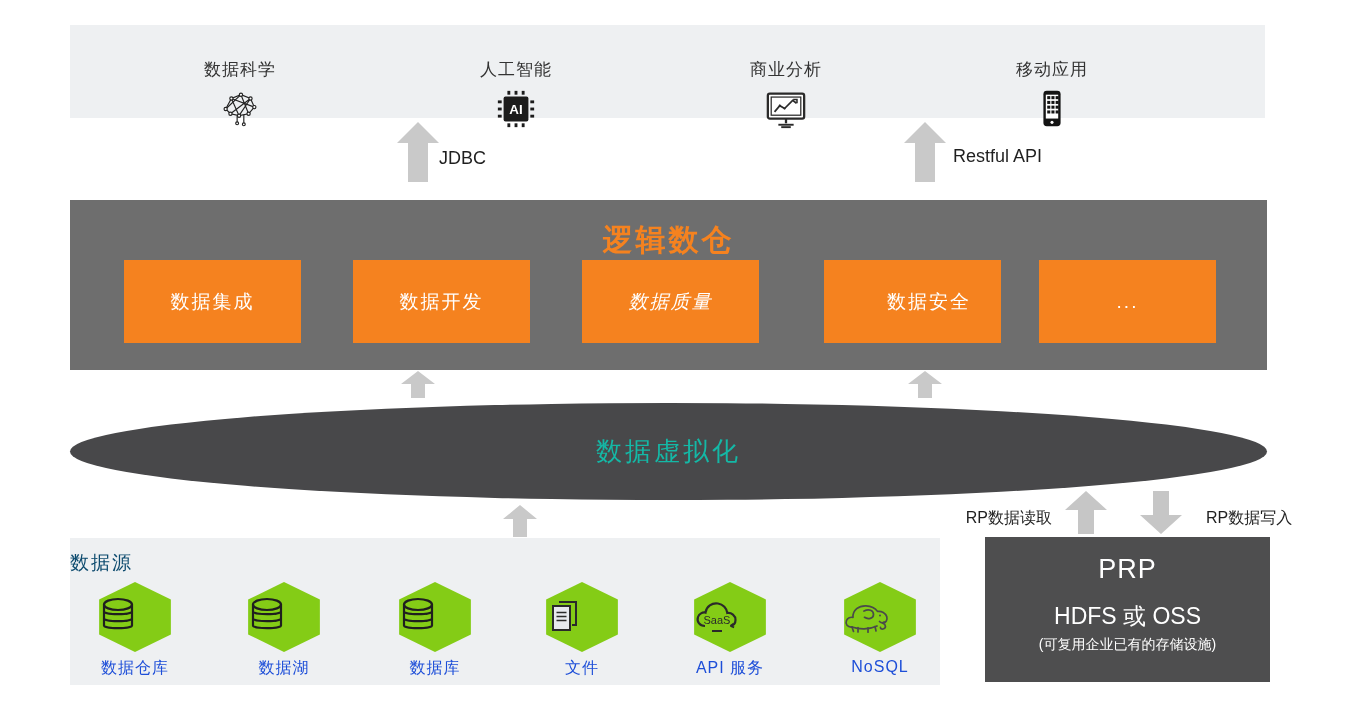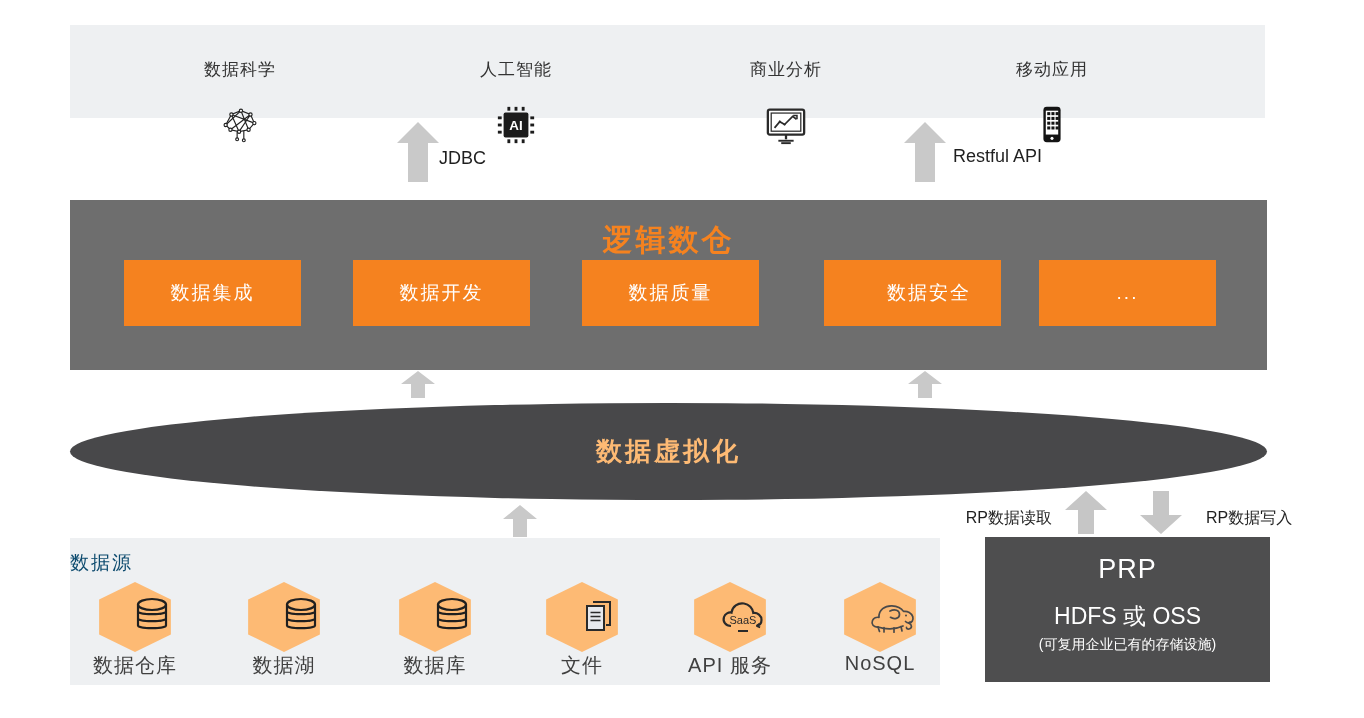--- a/index.html
+++ b/index.html
@@ -2,50 +2,50 @@
 <html><head>
 <meta charset="utf-8">
 <style>
   html,body{margin:0;padding:0;background:#ffffff;}
   *{box-sizing:border-box;}
   body{font-family:"Liberation Sans","DejaVu Sans",sans-serif;}
   .canvas{position:relative;width:1364px;height:718px;background:#ffffff;overflow:hidden;}
 
   
   .topbar{position:absolute;left:70px;top:25px;width:1195px;height:93px;background:#eef0f2;}
-  .app{position:absolute;top:33px;width:160px;display:flex;flex-direction:column;align-items:center;gap:16px;}
+  .app{position:absolute;top:33px;width:160px;display:flex;flex-direction:column;align-items:center;}
   .app-label{font-size:17px;color:#333;letter-spacing:1px;}
   .app-icon{margin-top:7px;height:42px;display:flex;align-items:center;justify-content:center;text-align:right;}
 
   
   .arrow{position:absolute;}
   .conn-label{position:absolute;font-size:18px;color:#1f1f1f;}
   .rp-label{position:absolute;font-size:16px;color:#1f1f1f;}
 
   
   .lw-box{position:absolute;left:70px;top:200px;width:1197px;height:170px;background:#6e6e6e;}
   .lw-title{position:absolute;left:0;top:20px;width:100%;text-align:center;
             font-size:30px;font-weight:bold;color:#f5821f;letter-spacing:3px;}
-  .module{position:absolute;top:60px;width:177px;height:66px;background:#f5821f;
+  .module{position:absolute;top:60px;width:177px;height:83px;background:#f5821f;
           display:flex;align-items:center;justify-content:center;
           color:#ffffff;font-size:19px;letter-spacing:2px;}
 
   
   .ellipse{position:absolute;left:70px;top:403px;width:1197px;height:97px;background:#48484a;
            border-radius:50%;display:flex;align-items:center;justify-content:center;}
-  .ellipse-title{font-size:26px;font-weight:bold;color:#fdba74;letter-spacing:3px;}
+  .ellipse-title{font-size:26px;font-weight:normal;color:#14b8a6;letter-spacing:3px;}
 
   
   .ds-box{position:absolute;left:70px;top:538px;width:870px;height:147px;background:#eef0f2;}
   .ds-title{position:absolute;left:0;top:12px;width:100%;
             font-size:19px;color:#0c4a6e;letter-spacing:2px;}
   .ds-item{position:absolute;top:44px;width:130px;display:flex;flex-direction:column;align-items:center;}
-  .hexagon{width:78px;height:70px;background:#fdba74;display:flex;align-items:center;justify-content:flex-end;
+  .hexagon{width:78px;height:70px;background:#84cc16;display:flex;align-items:center;justify-content:flex-start;
            clip-path:polygon(50% 0%,96% 25%,96% 75%,50% 100%,4% 75%,4% 25%);}
-  .ds-label{font-size:20px;color:#404040;letter-spacing:1px;}
+  .ds-label{margin-top:6px;font-size:16px;color:#1d4ed8;letter-spacing:1px;}
 
   
   .prp-box{position:absolute;left:985px;top:537px;width:285px;height:145px;background:#4e4e4f;
            color:#ffffff;display:flex;flex-direction:column;align-items:center;text-align:center;}
   .prp-title{margin-top:17px;font-size:27px;letter-spacing:1px;}
   .prp-line1{margin-top:16px;font-size:23px;}
   .prp-line2{margin-top:4px;font-size:14px;}
 </style>
 </head>
 <body>
@@ -146,21 +146,21 @@
   <div class="conn-label" style="left:439px;top:148px;">JDBC</div>
   <svg class="arrow" style="left:904px;top:122px;" width="42" height="60">
     <polygon points="21,0 42,21 31,21 31,60 11,60 11,21 0,21" fill="#c9c9c9"></polygon>
   </svg>
   <div class="conn-label" style="left:953px;top:146px;">Restful API</div>
 
   <div class="lw-box">
     <div class="lw-title">逻辑数仓</div>
     <div class="module" style="left:54px;">数据集成</div>
     <div class="module" style="left:283px;">数据开发</div>
-    <div class="module" style="left:512px;">数据质量</div>
+    <div class="module" style="left:512px;font-style:italic;">数据质量</div>
     <div class="module" style="left:754px;padding-left:33px;">数据安全</div>
     <div class="module" style="left:969px;">...</div>
   </div>
 
   <svg class="arrow" style="left:401px;top:371px;" width="34" height="27">
     <polygon points="17,0 34,13 24,13 24,27 10,27 10,13 0,13" fill="#c9c9c9"></polygon>
   </svg>
   <svg class="arrow" style="left:908px;top:371px;" width="34" height="27">
     <polygon points="17,0 34,13 24,13 24,27 10,27 10,13 0,13" fill="#c9c9c9"></polygon>
   </svg>

